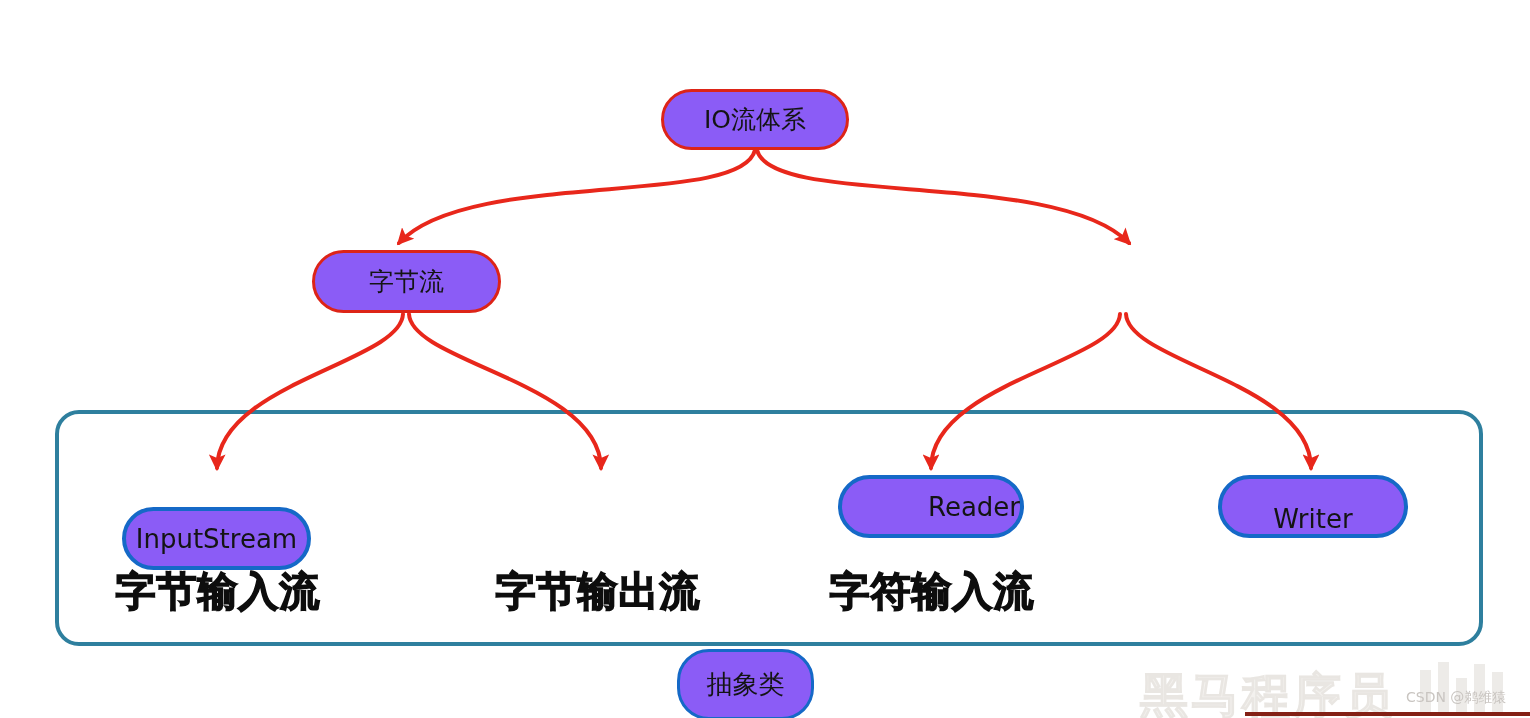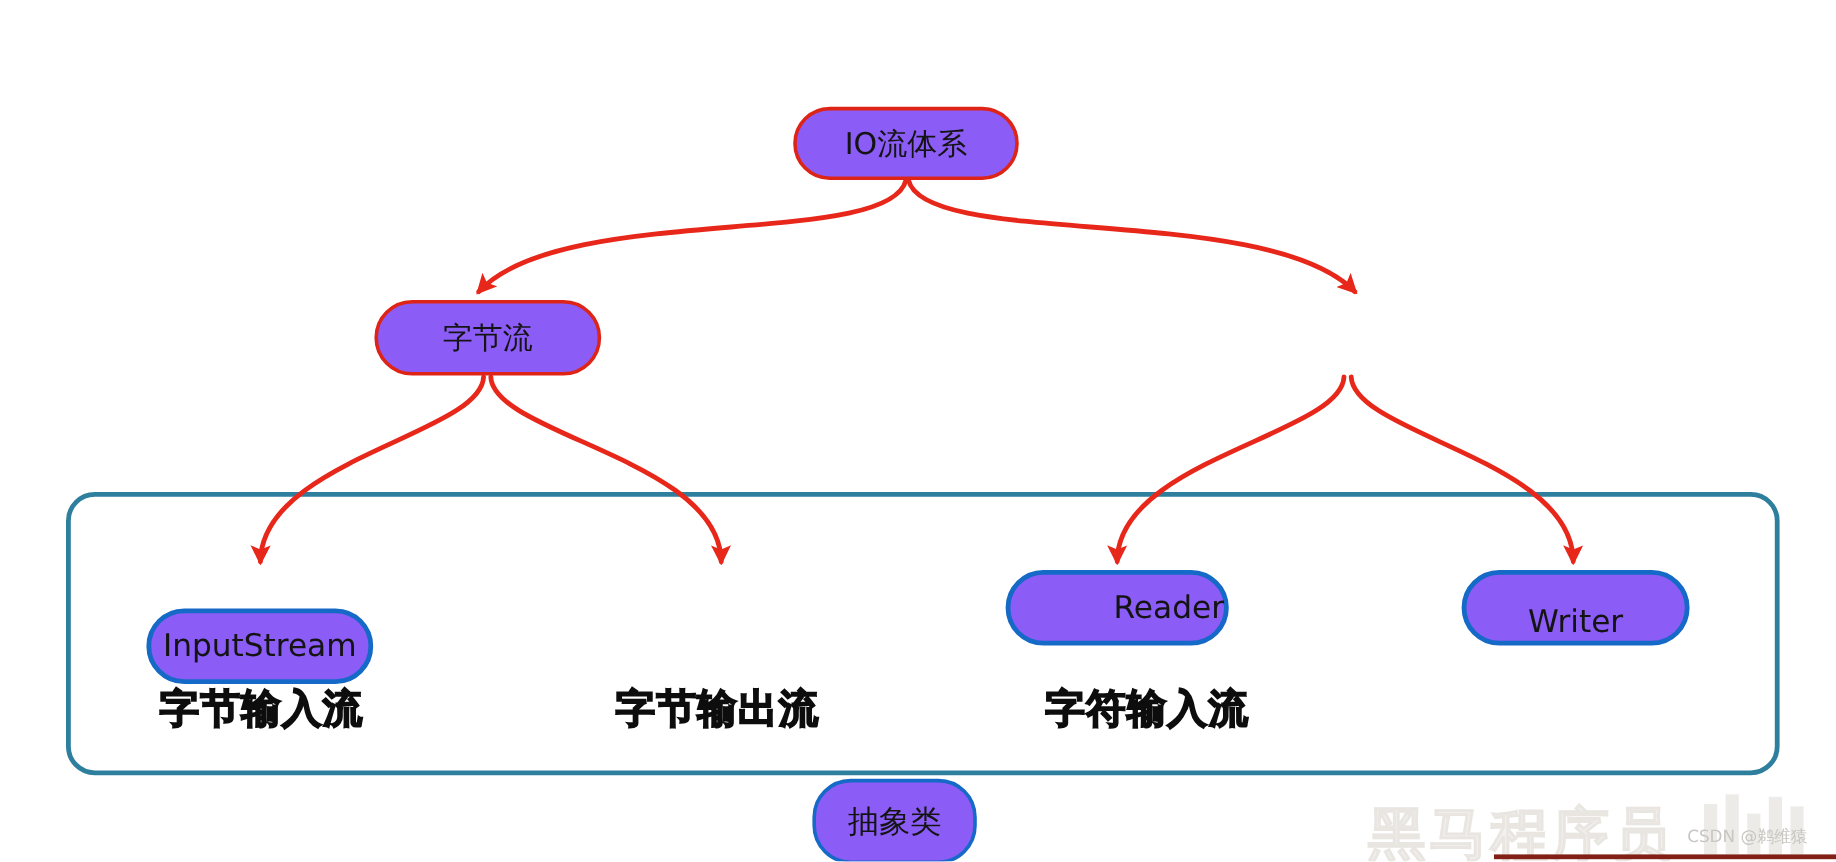--- a/index.html
+++ b/index.html
@@ -59,21 +59,21 @@
     background: transparent;
     z-index: 1;
   }
   .caption {
     position: absolute;
     top: 570px;
     height: 42px;
     line-height: 42px;
     text-align: center;
     transform: translateX(-50%);
-    font-size: 33px;
+    font-size: 40px;
     font-weight: 900;
     color: #0d0d0d;
     -webkit-text-stroke: 1.4px #0d0d0d;
     letter-spacing: 1px;
     z-index: 3;
     white-space: nowrap;
   }
   
   .node-root   { left: 661px; top: 89px;  width: 188px; height: 61px; }
   .node-byte   { left: 312px; top: 250px; width: 189px; height: 63px; }
@@ -83,21 +83,21 @@
   .node-reader { left: 838px; top: 475px; width: 186px; height: 63px; justify-content: flex-end; }
   .node-writer { left: 1218px;top: 475px; width: 190px; height: 63px; align-items: flex-end; }
   .node-abstract {
     left: 677px; top: 649px; width: 137px; height: 71px;
     border-width: 3.5px !important;
     border-radius: 29px;
     z-index: 4;
   }
   .cap-1 { left: 218px; }
   .cap-2 { left: 598px; }
-  .cap-3 { left: 932px; margin-left: 24px; }
+  .cap-3 { left: 932px; }
   .cap-4 { left: 1324px; }
   
   .ghost-brand {
     position: absolute;
     left: 1140px; top: 664px;
     font-size: 48px;
     font-weight: bold;
     color: #f3f1ee;
     -webkit-text-stroke: 1px #e9e6e2;
     letter-spacing: 3px;

